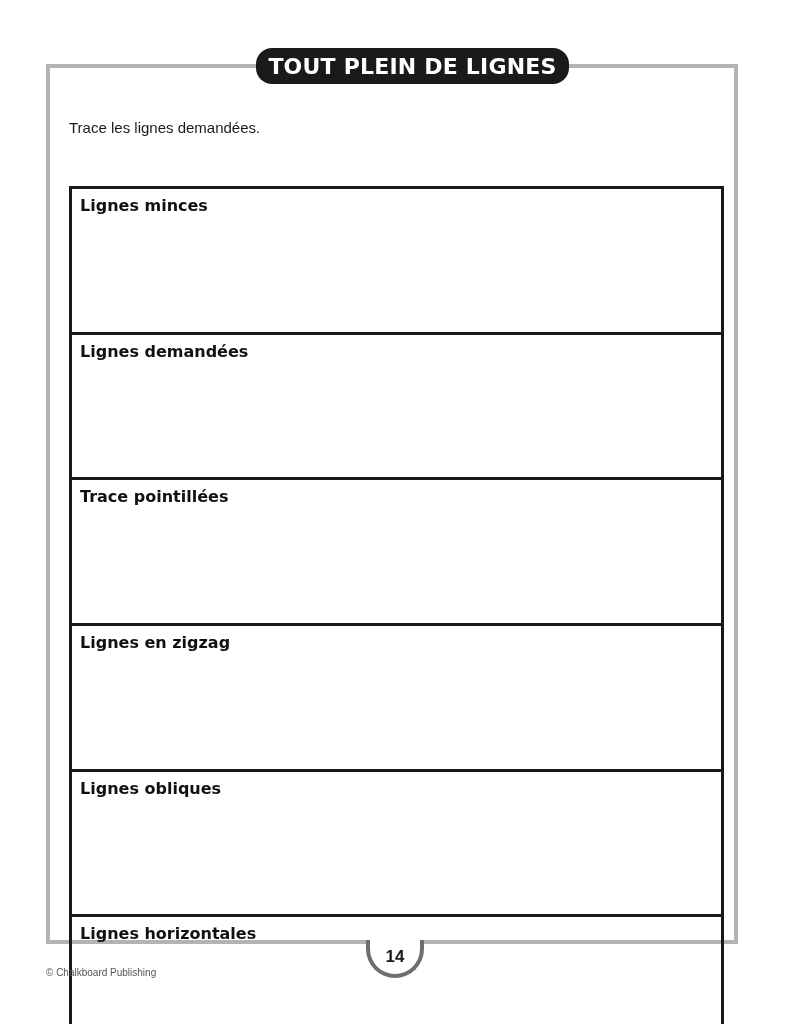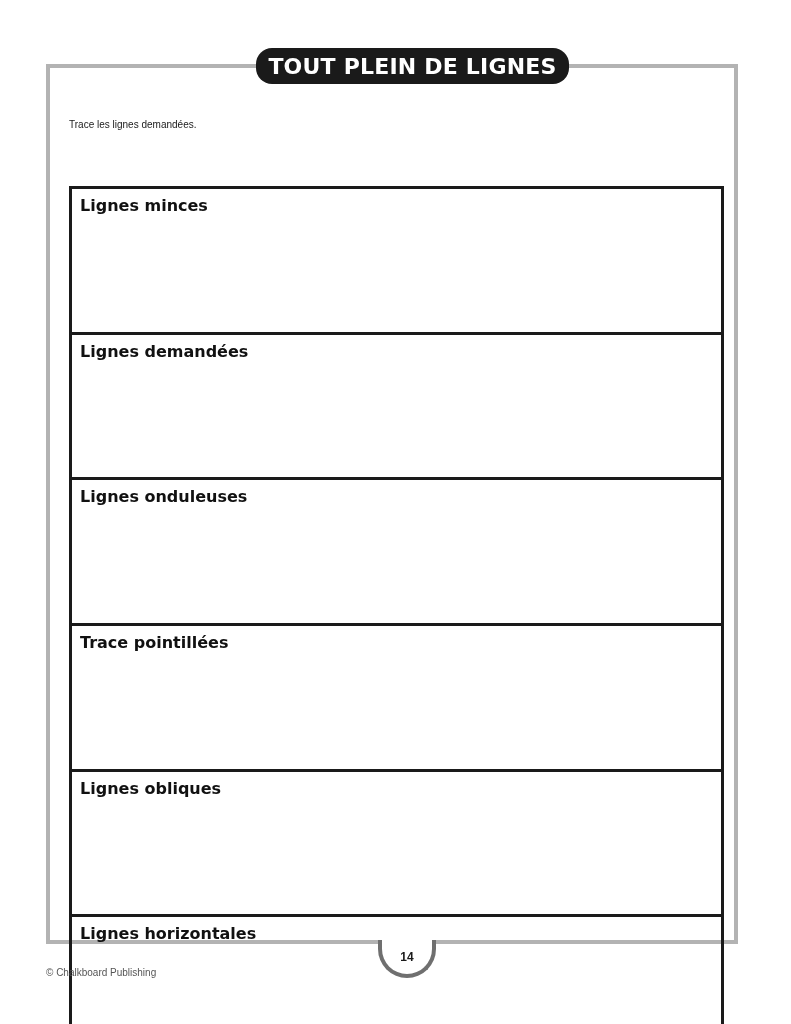--- a/index.html
+++ b/index.html
@@ -12,42 +12,42 @@
       border: 4px solid #b3b3b3; box-sizing: border-box;
     }
     .title-pill {
       position: absolute; left: 256px; top: 48px; width: 313px; height: 36px;
       background: #1a1a1a; border-radius: 16px;
       color: #ffffff; font-family: "DejaVu Sans", sans-serif; font-weight: bold;
       font-size: 22px; letter-spacing: 0.2px;
       display: flex; align-items: center; justify-content: center;
     }
     .instructions {
-      position: absolute; left: 69px; top: 119px; font-size: 10px; color: #1a1a1a;
+      position: absolute; left: 69px; top: 119px; font-size: 15px; color: #1a1a1a;
     }
     .table {
       position: absolute; left: 69px; top: 155px; width: 655px; height: 877px;
       border: 3px solid #1a1a1a; box-sizing: border-box;
       display: flex; flex-direction: column; margin-top: 31px;
     }
     .row {
       flex: 1; border-bottom: 3px solid #1a1a1a; box-sizing: border-box;
       padding: 7px 0 0 8px;
     }
     .row:last-child { border-bottom: none; }
     .row-label {
       font-family: "DejaVu Sans", sans-serif; font-weight: bold; font-size: 16px;
       color: #111111;
     }
     .page-tab {
-      position: absolute; left: 378px; top: 940px; width: 58px; height: 38px;
+      position: absolute; left: 366px; top: 940px; width: 58px; height: 38px;
       border: 4px solid #6f6f6f; border-top: none; box-sizing: border-box;
       border-radius: 0 0 30px 30px; background: #ffffff;
       display: flex; align-items: center; justify-content: center;
-      font-weight: bold; font-size: 12px; color: #1a1a1a;
+      font-weight: bold; font-size: 17px; color: #1a1a1a;
     }
     .copyright {
       position: absolute; left: 46px; top: 967px; font-size: 10px; color: #555555;
     }
   </style>
 </head>
 <body>
 
 <div class="frame"></div>
 
@@ -56,24 +56,24 @@
 <div class="instructions">Trace les lignes demandées.</div>
 
 <div class="table">
   <div class="row">
     <span class="row-label">Lignes minces</span>
   </div>
   <div class="row">
     <span class="row-label">Lignes demandées</span>
   </div>
   <div class="row">
-    <span class="row-label">Lignes onduleuses</span>
+    <span class="row-label">Trace pointillées</span>
   </div>
   <div class="row">
-    <span class="row-label">Trace pointillées</span>
+    <span class="row-label">Lignes en zigzag</span>
   </div>
   <div class="row">
     <span class="row-label">Lignes obliques</span>
   </div>
   <div class="row">
     <span class="row-label">Lignes horizontales</span>
   </div>
 </div>
 
 <div class="page-tab">14</div>

